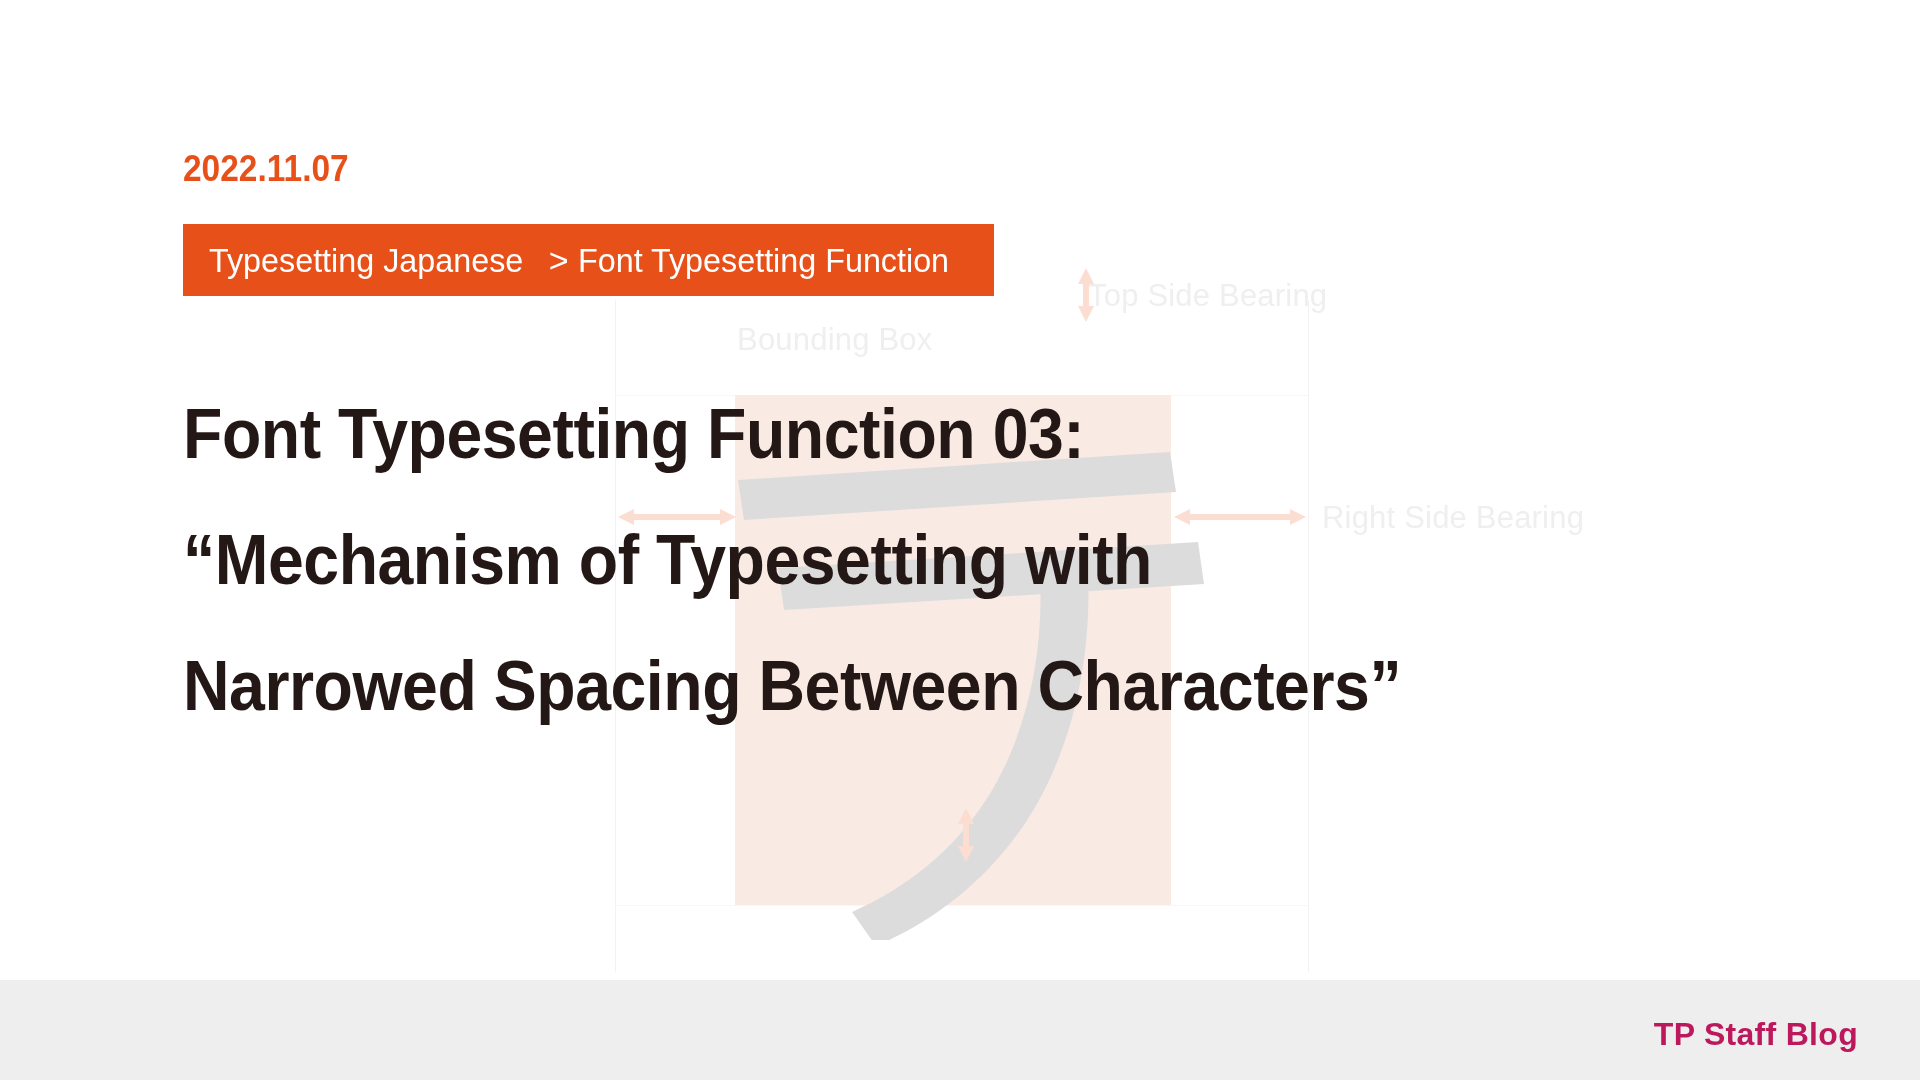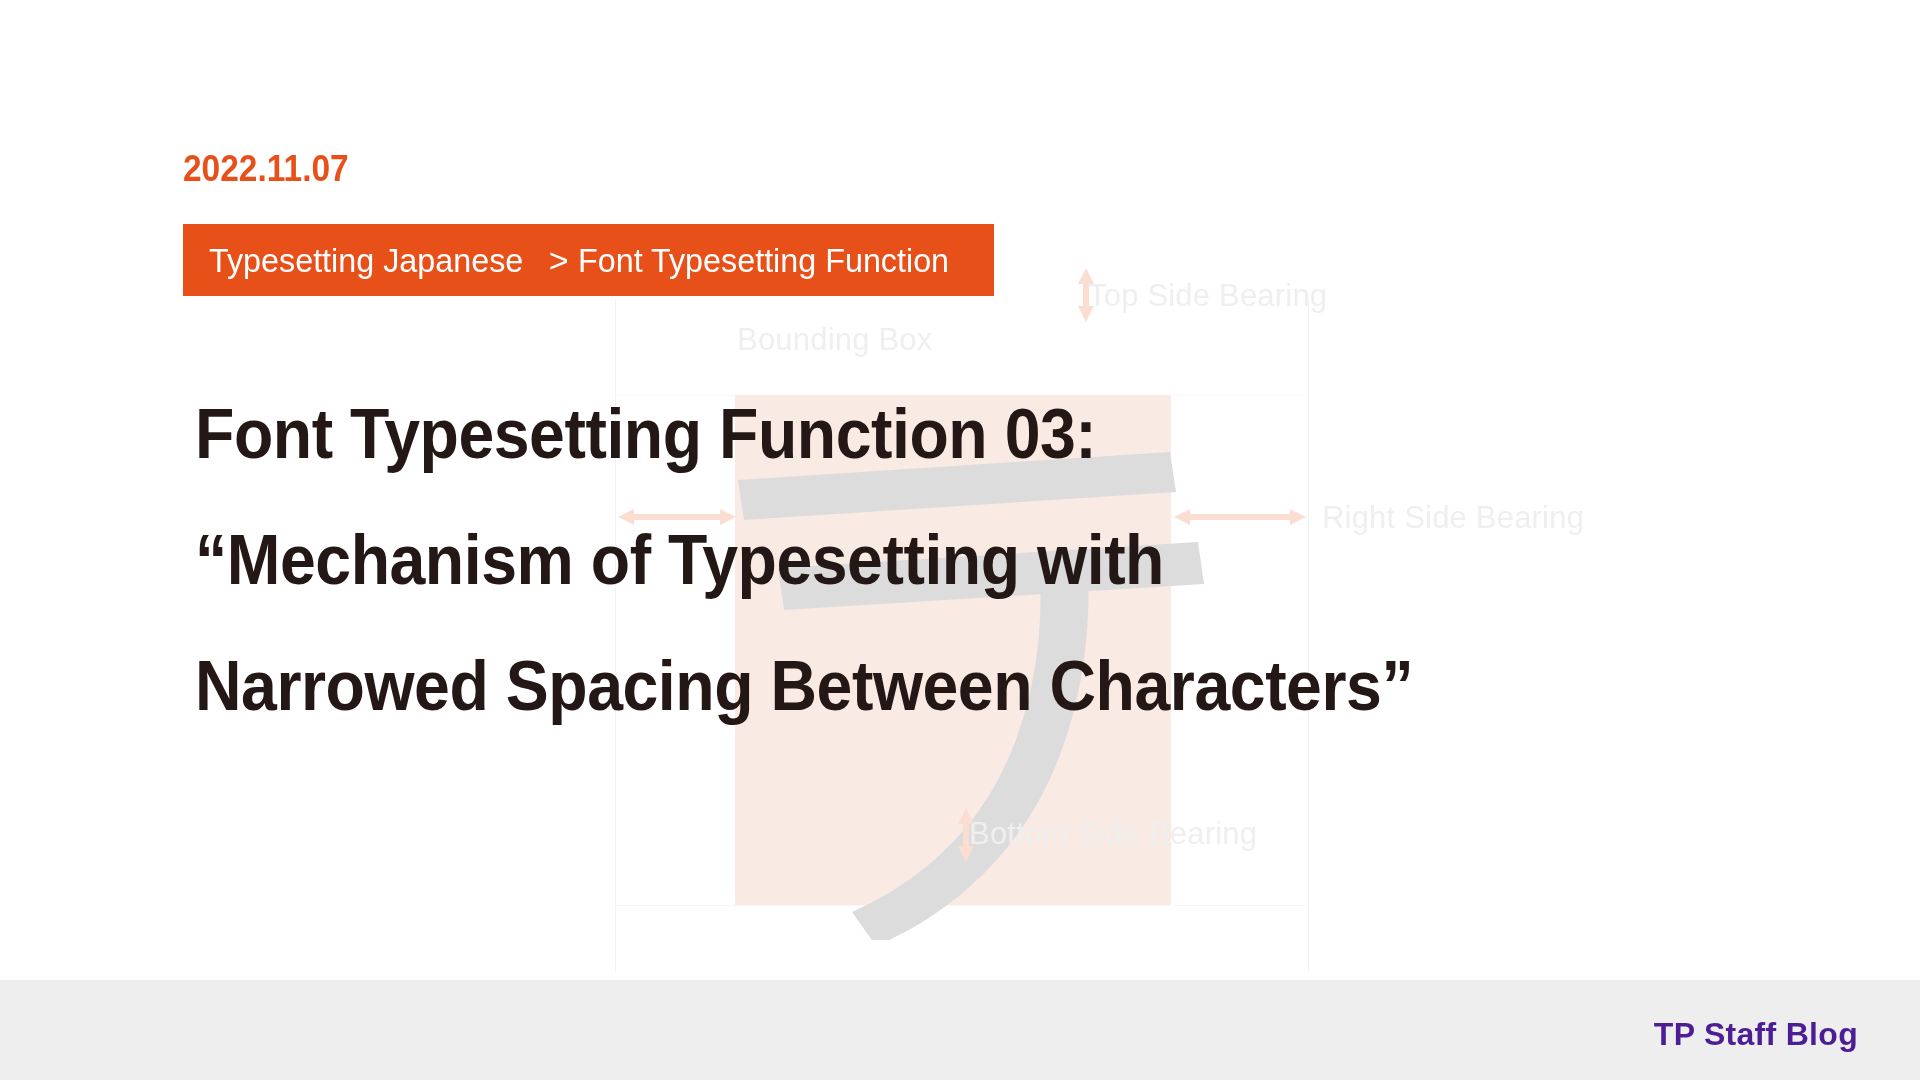--- a/index.html
+++ b/index.html
@@ -126,21 +126,20 @@
     color:#FFFFFF;
     font-size:34px;
     margin:0 9px;
     font-weight:400;
   }
 
   #headline {
     position:absolute;
     left:183px; top:363px;
     width:1400px;
-    margin-left:12px;
   }
   #headline .hl-line {
     color:#231815;
     font-size:70px;
     line-height:126px;
     font-weight:700;
     white-space:nowrap;
     font-family:"Liberation Sans Narrow","Liberation Sans", sans-serif;
     transform:scaleX(.92);
     transform-origin:left center;
@@ -150,21 +149,21 @@
   
   #footer-bar {
     position:absolute;
     left:0; top:972px;
     width:1920px; height:108px;
     background:#EEEEEE;
   }
   #footer-brand {
     position:absolute;
     right:62px; top:1008px;
-    color:#4c1d95;
+    color:#be185d;
     font-size:32px;
     font-weight:700;
     letter-spacing:.3px;
     font-family:"Liberation Sans", sans-serif;
   }
 </style>
 </head>
 <body>
 
 <div id="slide">
@@ -192,21 +191,20 @@
                    L 152 552
                    C 206 528, 252 492, 286 440
                    C 326 378, 344 296, 340 216 Z"></path>
         </g>
       </svg>
     </div>
 
     <span class="bearing-label" id="label-top-side-bearing">Top Side Bearing</span>
     <span class="bearing-label" id="label-bounding-box">Bounding Box</span>
     <span class="bearing-label" id="label-right-side-bearing">Right Side Bearing</span>
-    <span class="bearing-label" id="label-bottom-side-bearing">Bottom Side Bearing</span>
 
     <span class="arrow-h" id="arrow-left-side">
       <svg viewBox="0 0 122 22" xmlns="http://www.w3.org/2000/svg" aria-hidden="true">
         <path d="M2 11 L18 3 L18 8 L104 8 L104 3 L120 11 L104 19 L104 14 L18 14 L18 19 Z" fill="#FBDDD1"></path>
       </svg>
     </span>
     <span class="arrow-h" id="arrow-right-side">
       <svg viewBox="0 0 136 22" xmlns="http://www.w3.org/2000/svg" aria-hidden="true">
         <path d="M2 11 L18 3 L18 8 L118 8 L118 3 L134 11 L118 19 L118 14 L18 14 L18 19 Z" fill="#FBDDD1"></path>
       </svg>

